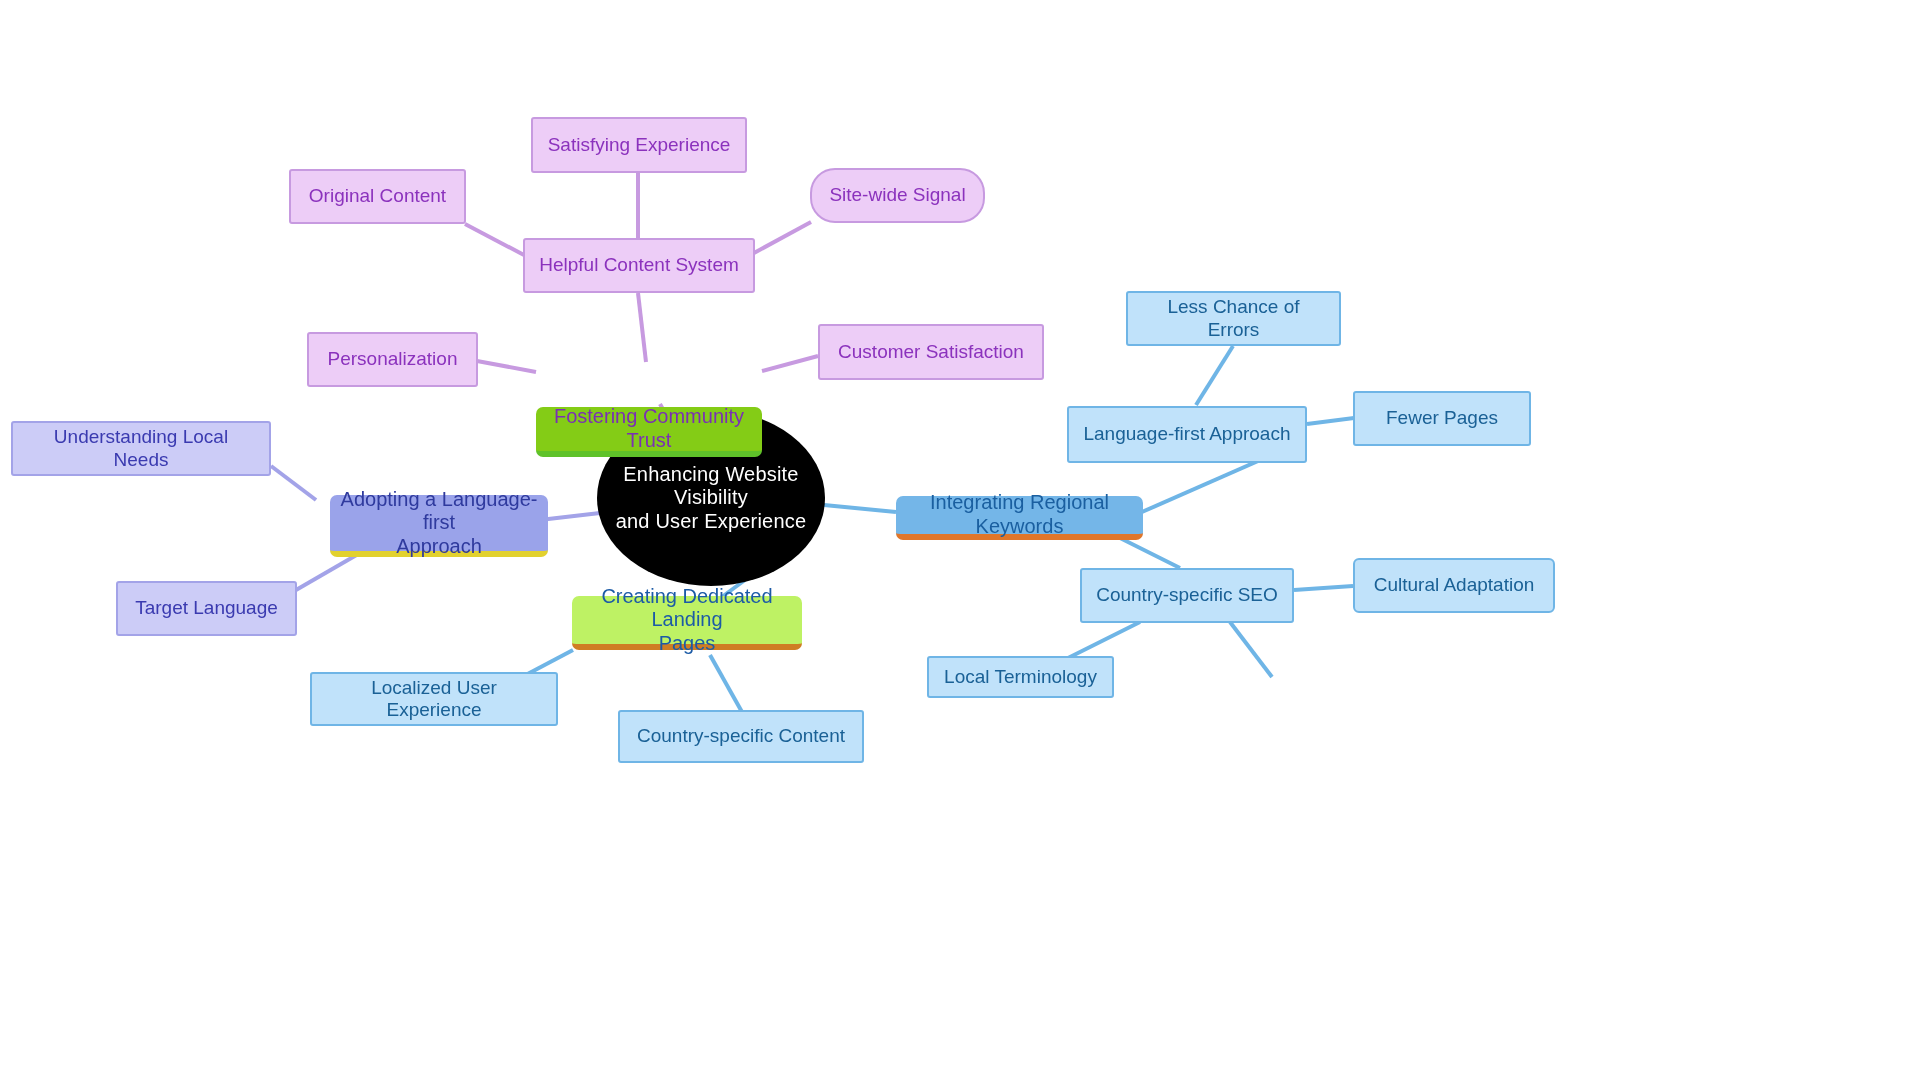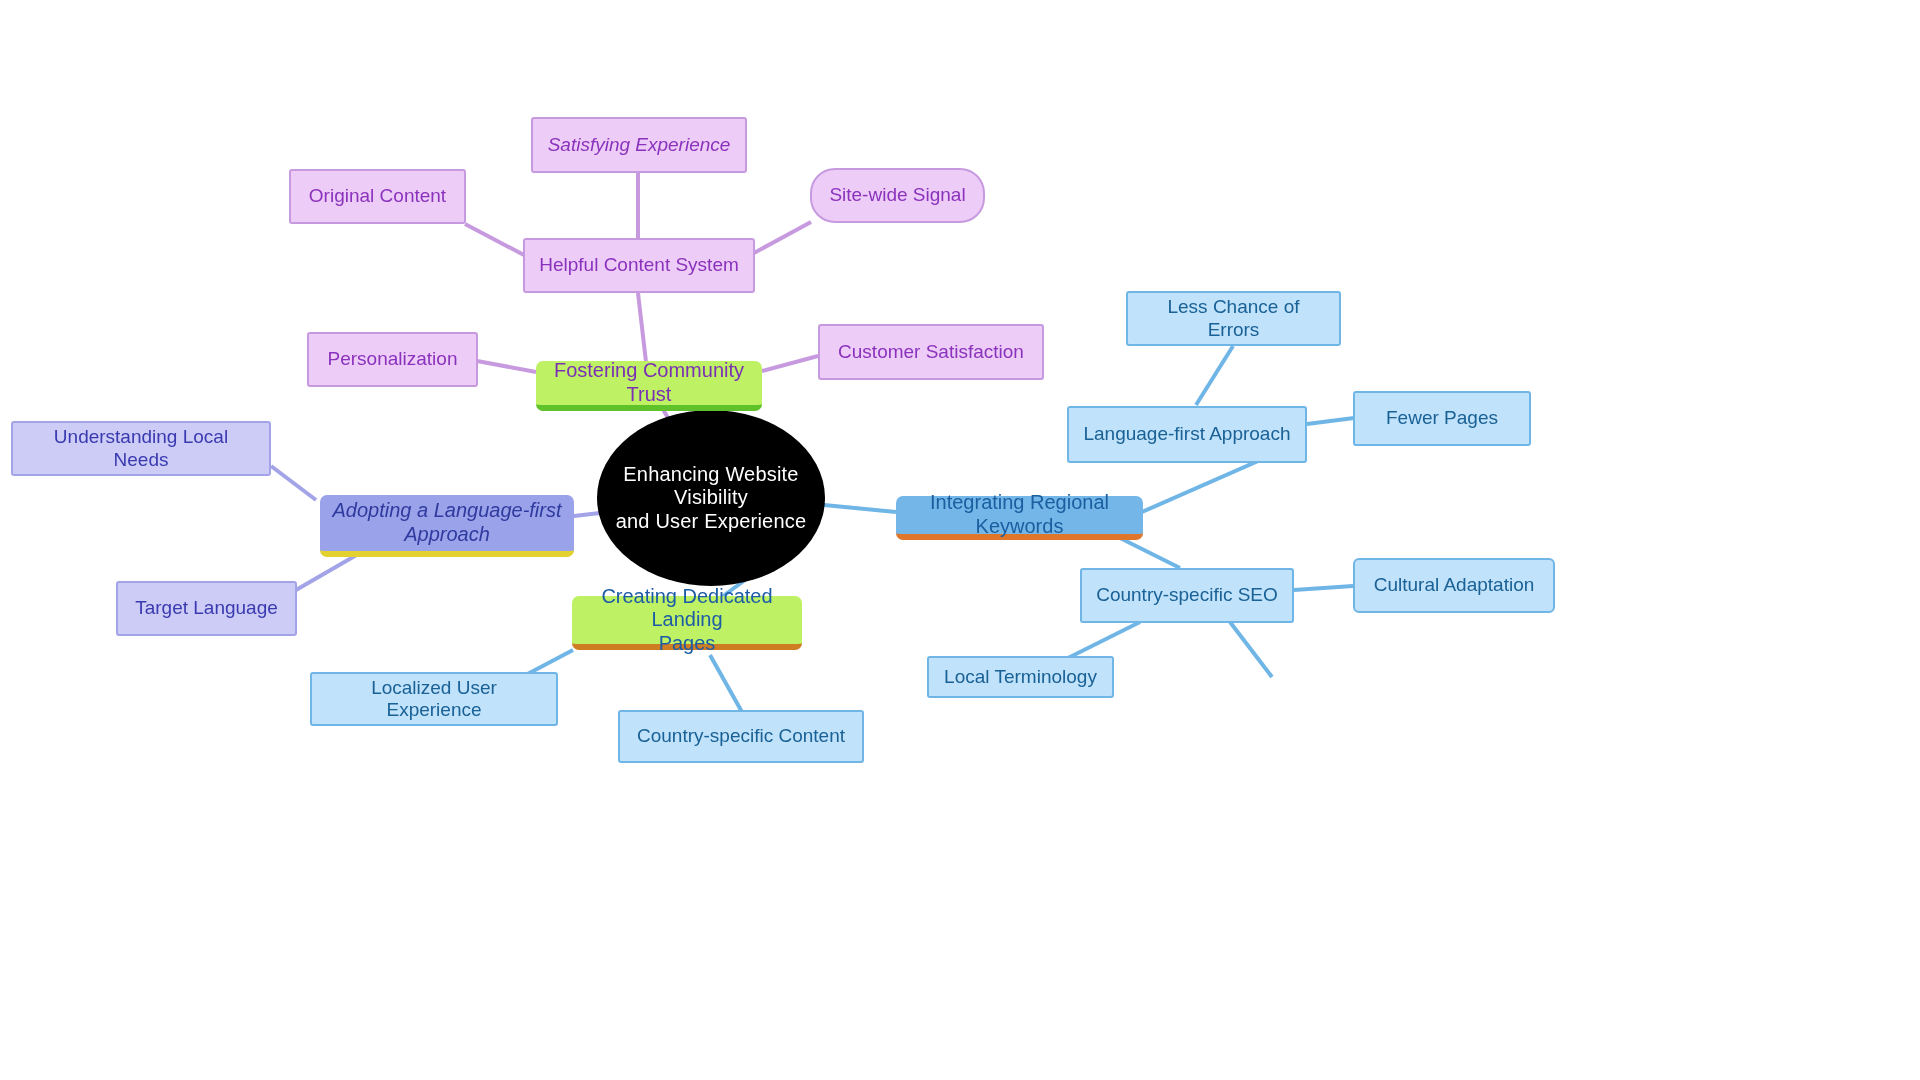--- a/index.html
+++ b/index.html
@@ -31,21 +31,21 @@
     letter-spacing:.2px;
   }
 
   
   .branch{
     border-radius:7px;
     font-size:20px;
     padding:6px 10px;
     border:none;
   }
-  .branch.trust{ background:#bef264; color:#7b2fb5; border-bottom:6px solid #5fc22a; }
+  .branch.trust{ background:#84cc16; color:#7b2fb5; border-bottom:6px solid #5fc22a;margin-top:46px; }
   .branch.lang { background:#9aa3ea; color:#2f3a9e; border-bottom:6px solid #e2d12e; }
   .branch.keyw { background:#74b6e8; color:#1a5fa0; border-bottom:6px solid #e0762a; }
   .branch.land { background:#bef264; color:#1c5ba6; border-bottom:6px solid #cf7d23; }
 
   
   .leaf{
     border-radius:3px;
     font-size:19px;
     padding:6px 12px;
     border:2px solid;
@@ -91,39 +91,39 @@
       <path d="M 1230 622 L 1272 677"></path>
       <path d="M 745 580 L 715 602"></path>
       <path d="M 573 650 L 520 678"></path>
       <path d="M 710 655 L 742 712"></path>
     </g>
   </svg>
 
   <div class="node hub" style="left:597px;top:410px;width:228px;height:176px;">Enhancing Website Visibility
 and User Experience</div>
 
-  <div class="node leaf violet" style="left:531px;top:117px;width:216px;height:56px;font-style:italic;">Satisfying Experience</div>
+  <div class="node leaf violet" style="left:531px;top:117px;width:216px;height:56px;">Satisfying Experience</div>
 
   <div class="node leaf violet" style="left:289px;top:169px;width:177px;height:55px;">Original Content</div>
 
   <div class="node leaf violet" style="left:810px;top:168px;width:175px;height:55px;border-radius:25px;">Site-wide Signal</div>
 
   <div class="node leaf violet" style="left:523px;top:238px;width:232px;height:55px;">Helpful Content System</div>
 
   <div class="node leaf violet" style="left:307px;top:332px;width:171px;height:55px;">Personalization</div>
 
   <div class="node leaf violet" style="left:818px;top:324px;width:226px;height:56px;">Customer Satisfaction</div>
 
   <div class="node branch trust" style="left:536px;top:361px;width:226px;height:50px;">Fostering Community Trust</div>
 
   <div class="node leaf peri" style="left:116px;top:581px;width:181px;height:55px;">Target Language</div>
 
   <div class="node leaf peri" style="left:11px;top:421px;width:260px;height:55px;">Understanding Local Needs</div>
 
-  <div class="node branch lang" style="left:320px;top:495px;width:254px;height:62px;font-style:italic;">Adopting a Language-first
+  <div class="node branch lang" style="left:330px;top:495px;width:218px;height:62px;">Adopting a Language-first
 Approach</div>
 
   <div class="node branch keyw" style="left:896px;top:496px;width:247px;height:44px;">Integrating Regional Keywords</div>
 
   <div class="node leaf sky" style="left:1126px;top:291px;width:215px;height:55px;">Less Chance of Errors</div>
 
   <div class="node leaf sky" style="left:1353px;top:391px;width:178px;height:55px;">Fewer Pages</div>
 
   <div class="node leaf sky" style="left:1067px;top:406px;width:240px;height:57px;">Language-first Approach</div>
 

